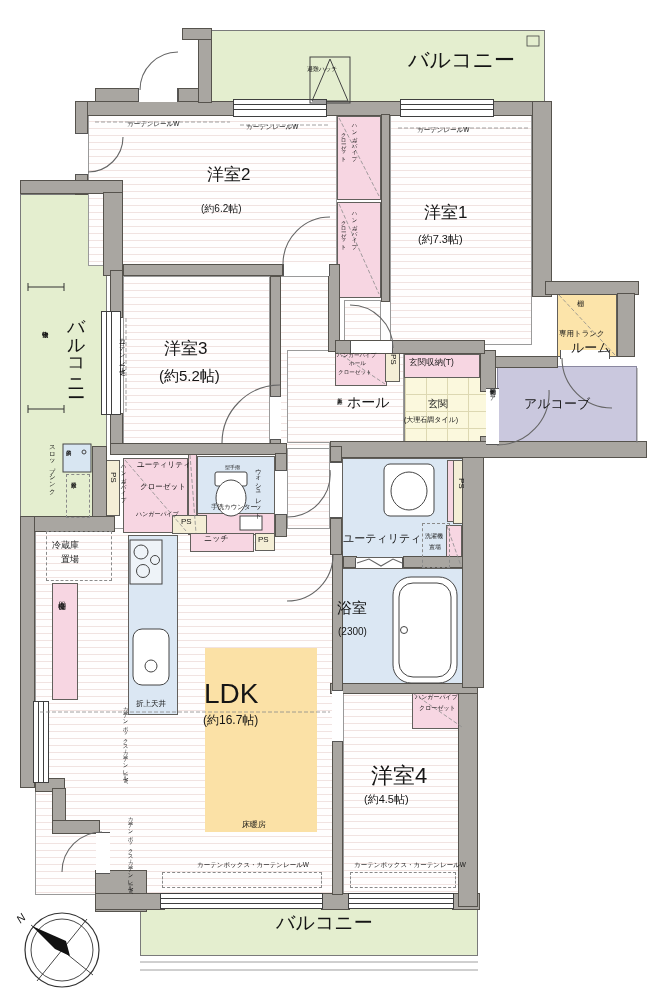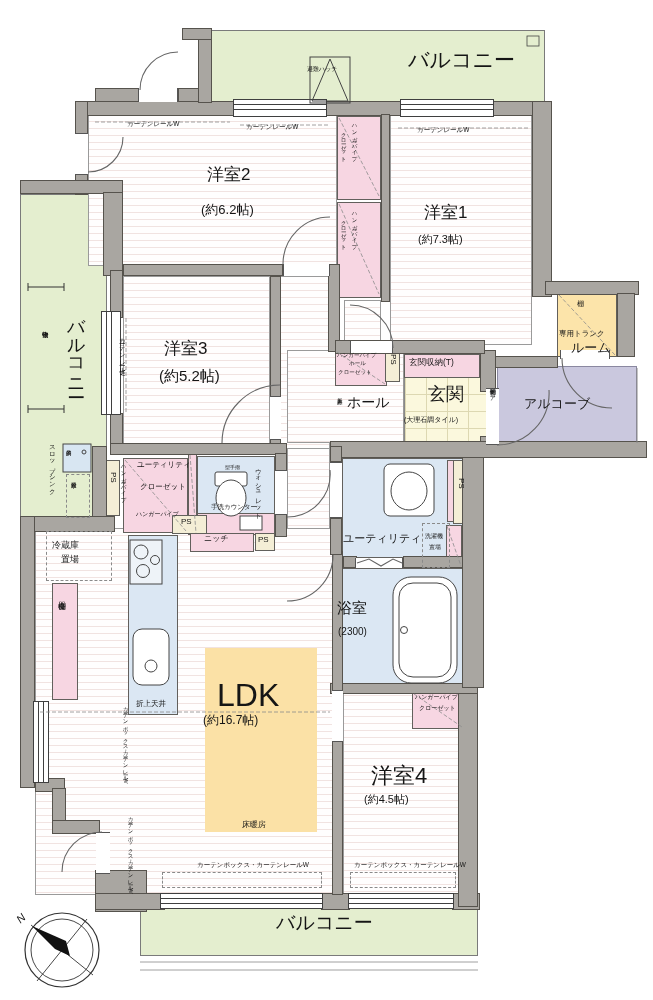--- a/index.html
+++ b/index.html
@@ -221,36 +221,36 @@
   <div class="lbl" style="left:408px;top:48px;font-size:21px">バルコニー</div>
   <div class="lbl" style="left:307px;top:66px;font-size:6px">避難ハッチ</div>
   <div class="lbl v" style="left:66px;top:306px;font-size:18px">バルコニー</div>
   <div class="lbl" style="left:276px;top:912px;font-size:19px">バルコニー</div>
   <div class="lbl v" style="left:42px;top:326px;font-size:6.5px">物干金物</div>
   <div class="lbl v" style="left:49px;top:440px;font-size:6.5px">スロップシンク</div>
   <div class="lbl v" style="left:66px;top:446px;font-size:5.5px">多目的</div>
   <div class="lbl v" style="left:71px;top:478px;font-size:5.5px">温水栓付</div>
 
   <div class="lbl" style="left:207px;top:165px;font-size:17px">洋室2</div>
-  <div class="lbl" style="left:201px;top:203px;font-size:13px">(約6.2帖)</div>
+  <div class="lbl" style="left:201px;top:203px;font-size:10px">(約6.2帖)</div>
   <div class="lbl" style="left:424px;top:203px;font-size:17px">洋室1</div>
   <div class="lbl" style="left:418px;top:233px;font-size:11px">(約7.3帖)</div>
   <div class="lbl" style="left:164px;top:339px;font-size:17px">洋室3</div>
   <div class="lbl" style="left:159px;top:368px;font-size:15px">(約5.2帖)</div>
   <div class="lbl" style="left:371px;top:764px;font-size:22px">洋室4</div>
   <div class="lbl" style="left:364px;top:793px;font-size:11px">(約4.5帖)</div>
-  <div class="lbl" style="left:217px;top:678px;font-size:32px">LDK</div>
+  <div class="lbl" style="left:204px;top:678px;font-size:28px">LDK</div>
   <div class="lbl" style="left:203px;top:714px;font-size:12px">(約16.7帖)</div>
   <div class="lbl" style="left:242px;top:821px;font-size:8px">床暖房</div>
   <div class="lbl" style="left:136px;top:700px;font-size:7.5px">折上天井</div>
 
   <div class="lbl" style="left:347px;top:395px;font-size:14px">ホール</div>
   <div class="lbl v" style="left:337px;top:394px;font-size:5.5px">折上天井</div>
   <div class="lbl" style="left:409px;top:358px;font-size:8.5px">玄関収納(T)</div>
-  <div class="lbl" style="left:428px;top:384px;font-size:18px">玄関</div>
+  <div class="lbl" style="left:428px;top:398px;font-size:10px">玄関</div>
   <div class="lbl" style="left:404px;top:416px;font-size:7px">(大理石調タイル)</div>
   <div class="lbl v" style="left:489px;top:384px;font-size:6px">袖付玄関ドア</div>
   <div class="lbl" style="left:524px;top:397px;font-size:13px">アルコーブ</div>
   <div class="lbl" style="left:577px;top:300px;font-size:7px">棚</div>
   <div class="lbl" style="left:559px;top:330px;font-size:7.5px">専用トランク</div>
   <div class="lbl" style="left:571px;top:341px;font-size:13px">ルーム</div>
 
   <div class="lbl" style="left:343px;top:532px;font-size:11px">ユーティリティ</div>
   <div class="lbl" style="left:425px;top:533px;font-size:6px">洗濯機</div>
   <div class="lbl" style="left:429px;top:544px;font-size:6px">置場</div>

